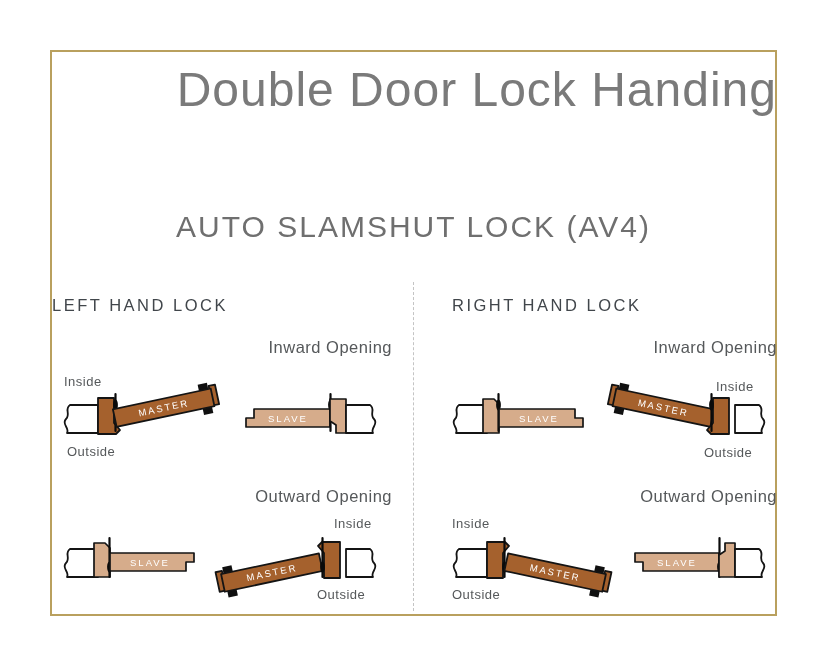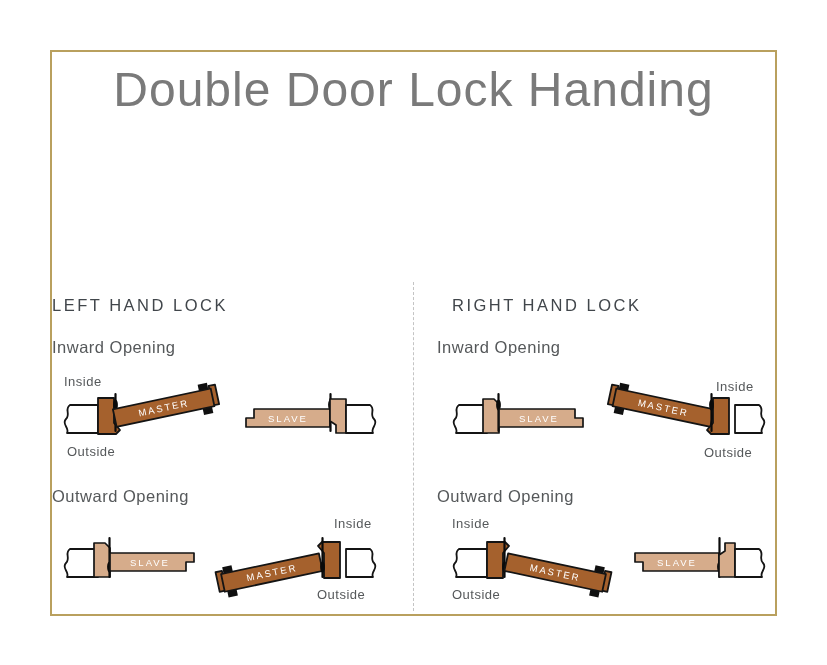--- a/index.html
+++ b/index.html
@@ -5,37 +5,37 @@
   html,body{margin:0;padding:0;background:#fff;}
   .page{
     position:relative;width:827px;height:665px;background:#ffffff;overflow:hidden;
     font-family:"Liberation Sans",sans-serif;
   }
   .frame{
     position:absolute;left:50px;top:50px;width:723px;height:562px;
     border:2px solid var(--frame-border,#B9A05E);
   }
   .title{
-    position:absolute;left:50px;top:62px;width:727px;text-align:center;
+    position:absolute;left:50px;top:62px;width:727px;text-align:right;
     font-size:48px;letter-spacing:1px;font-weight:500;color:var(--title-text,#7A7A7A);
   }
   .subtitle{
     position:absolute;left:50px;top:210px;width:727px;text-align:center;
     font-size:30px;letter-spacing:2px;font-weight:500;color:var(--subtitle-text,#6F6F6F);
   }
   .divider{
     position:absolute;left:413px;top:282px;height:329px;width:0;
     border-left:1px dashed #c4c4c4;
   }
   .sec-title{
     position:absolute;width:340px;top:296px;
     font-size:16.5px;letter-spacing:2.5px;font-weight:500;color:var(--heading-text,#41464B);
   }
   .open-label{
-    position:absolute;width:340px;text-align:left;
+    position:absolute;width:340px;text-align:right;
     font-size:16.5px;letter-spacing:.5px;color:var(--label-text,#55585A);
   }
   .side-label{
     position:absolute;font-size:13px;letter-spacing:.5px;color:var(--label-text,#55585A);
   }
   .dia{position:absolute;width:322px;height:88px;overflow:visible;}
   .wall{fill:#ffffff;stroke:var(--outline,#141414);stroke-width:1.8;stroke-linejoin:round;}
   .m-fill{fill:var(--master-door,#A5612D);stroke:var(--outline,#141414);stroke-width:1.8;stroke-linejoin:round;}
   .s-fill{fill:var(--slave-door,#D6AC8B);stroke:var(--outline,#141414);stroke-width:1.7;stroke-linejoin:round;}
   .pin{stroke:#0a0a0a;stroke-width:2.2;stroke-linecap:round;}
@@ -46,20 +46,21 @@
     font-family:"Liberation Sans",sans-serif;
   }
 </style>
 </head>
 <body>
 
 <div class="page">
   <div class="frame"></div>
 
   <div class="title">Double Door Lock Handing</div>
+  <div class="subtitle">AUTO SLAMSHUT LOCK (AV4)</div>
   <div class="divider"></div>
 
   <div class="sec-title" style="left:52px;">LEFT HAND LOCK</div>
   <div class="sec-title" style="left:452px;">RIGHT HAND LOCK</div>
 
   <div class="open-label" style="left:52px;top:338px;">Inward Opening</div>
   <div class="open-label" style="left:437px;top:338px;">Inward Opening</div>
   <div class="open-label" style="left:52px;top:487px;">Outward Opening</div>
   <div class="open-label" style="left:437px;top:487px;">Outward Opening</div>
 

